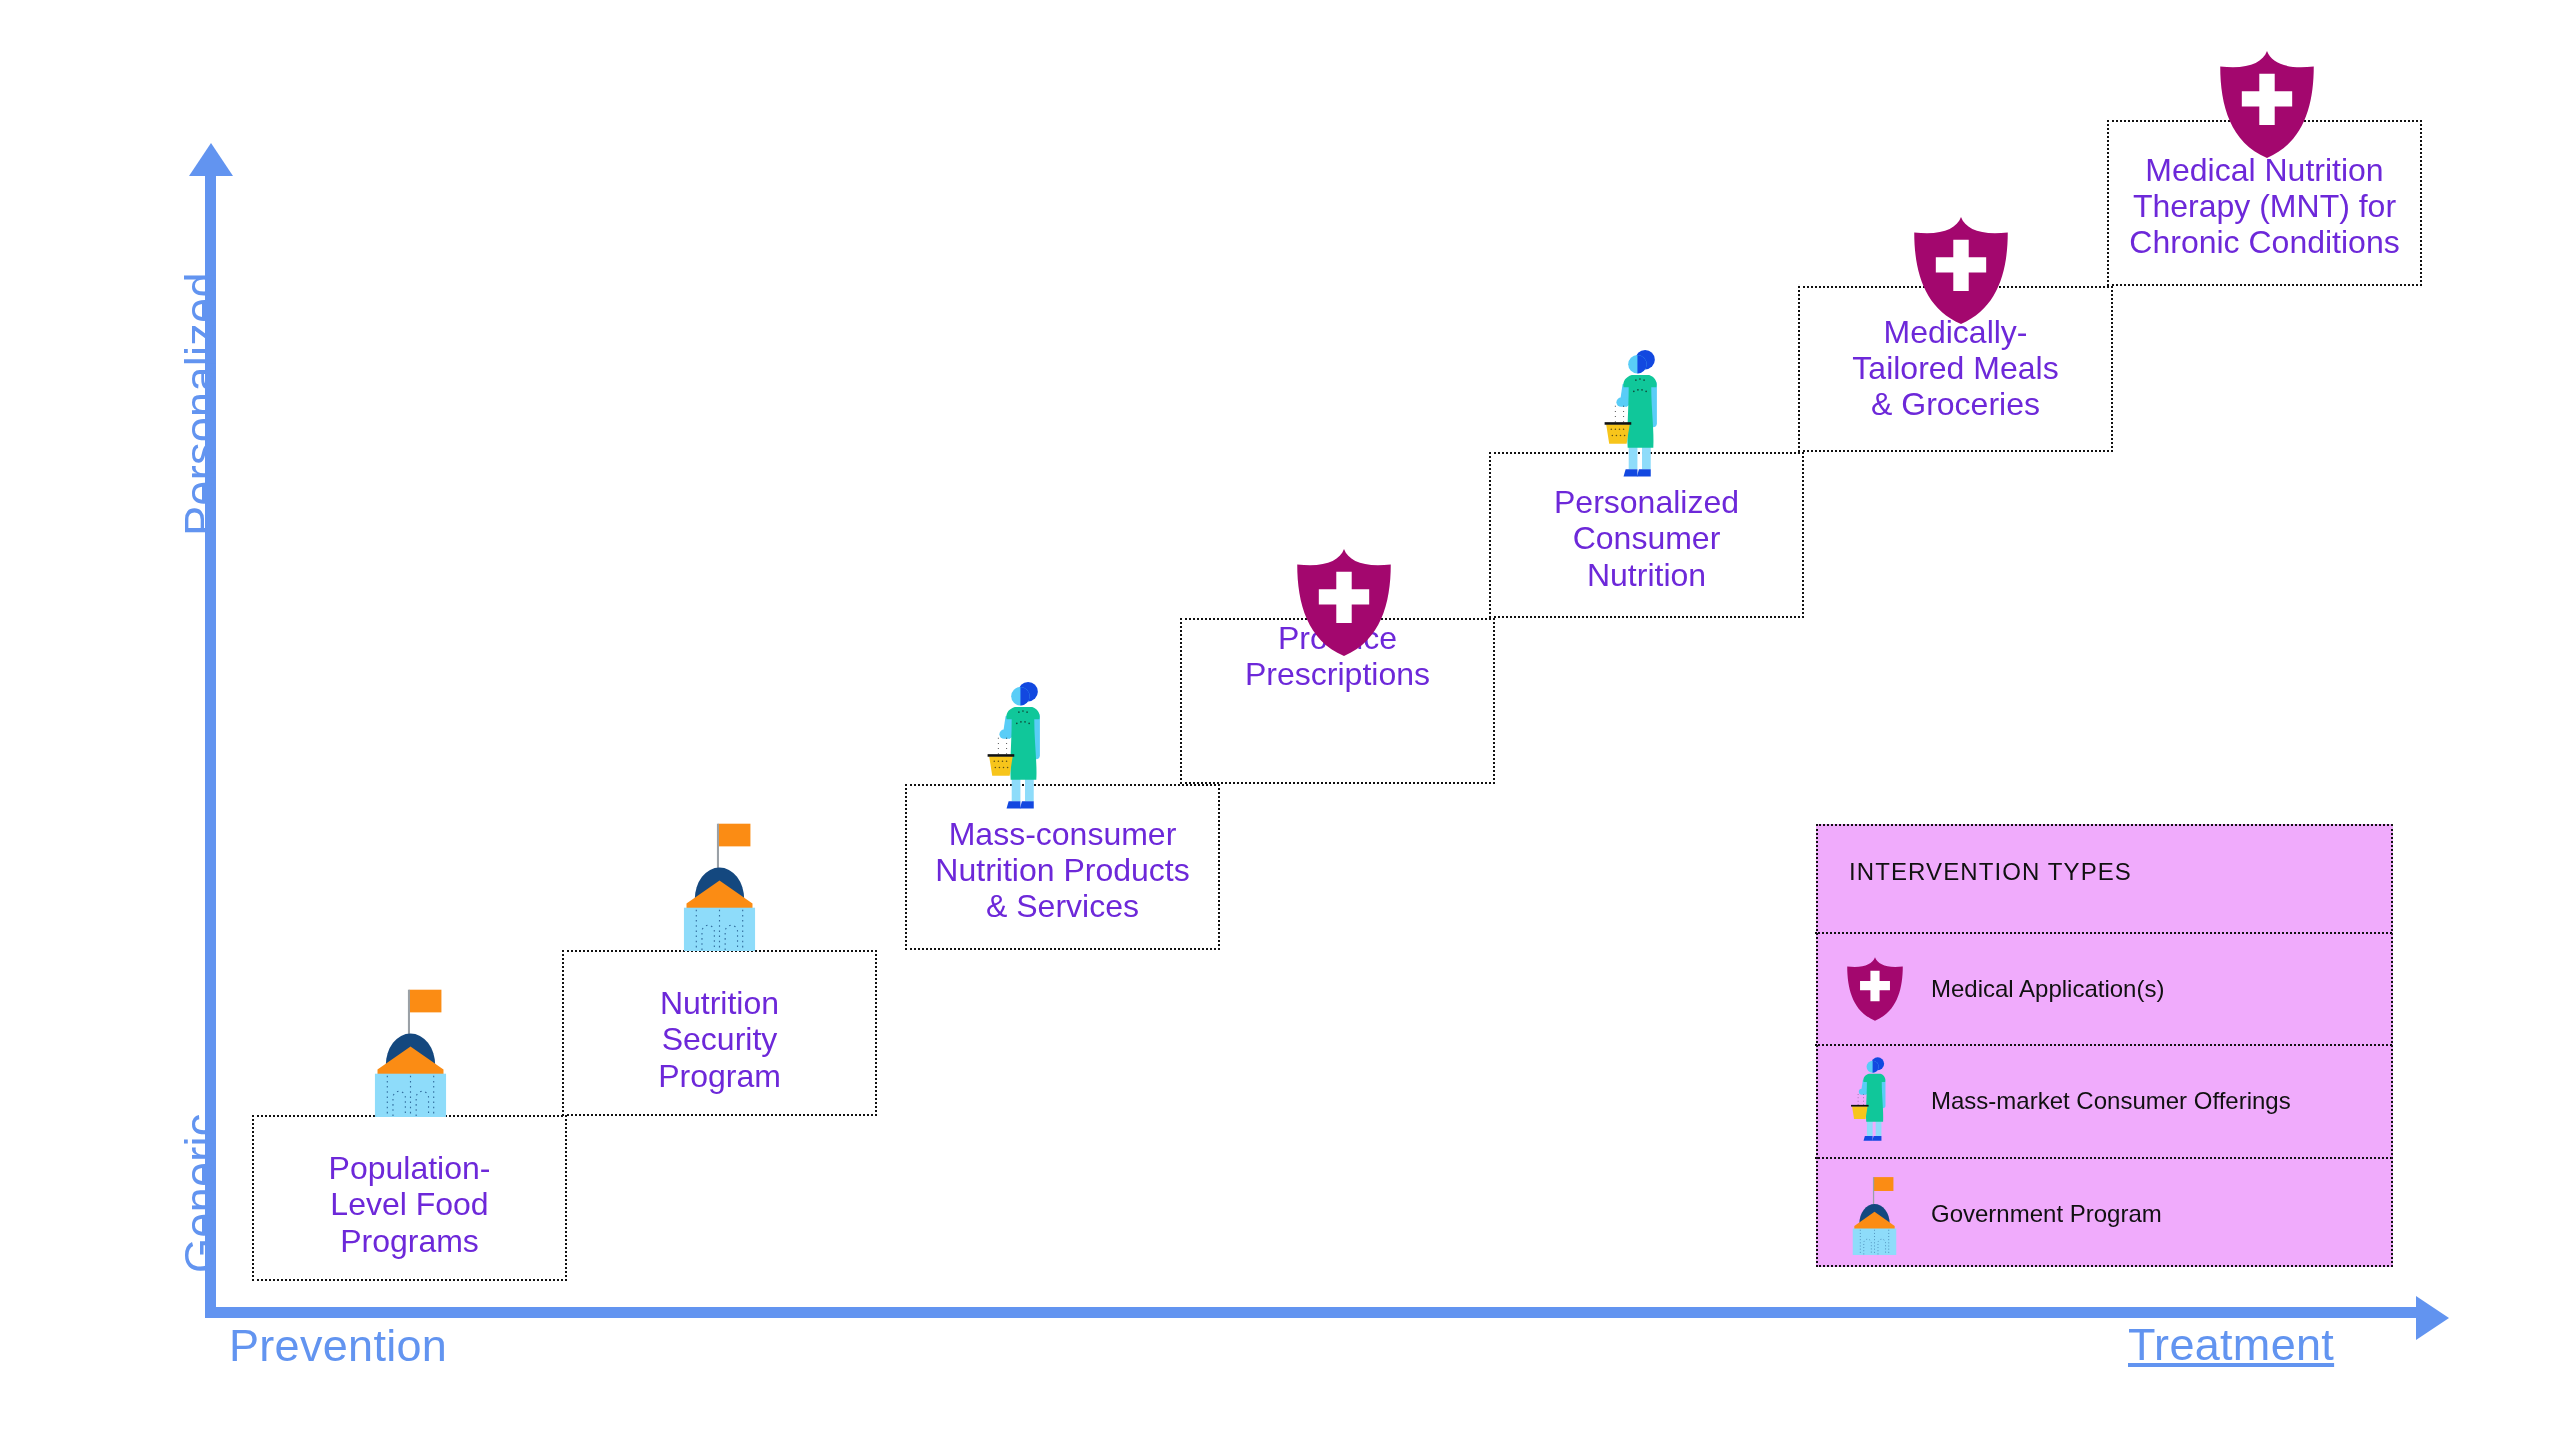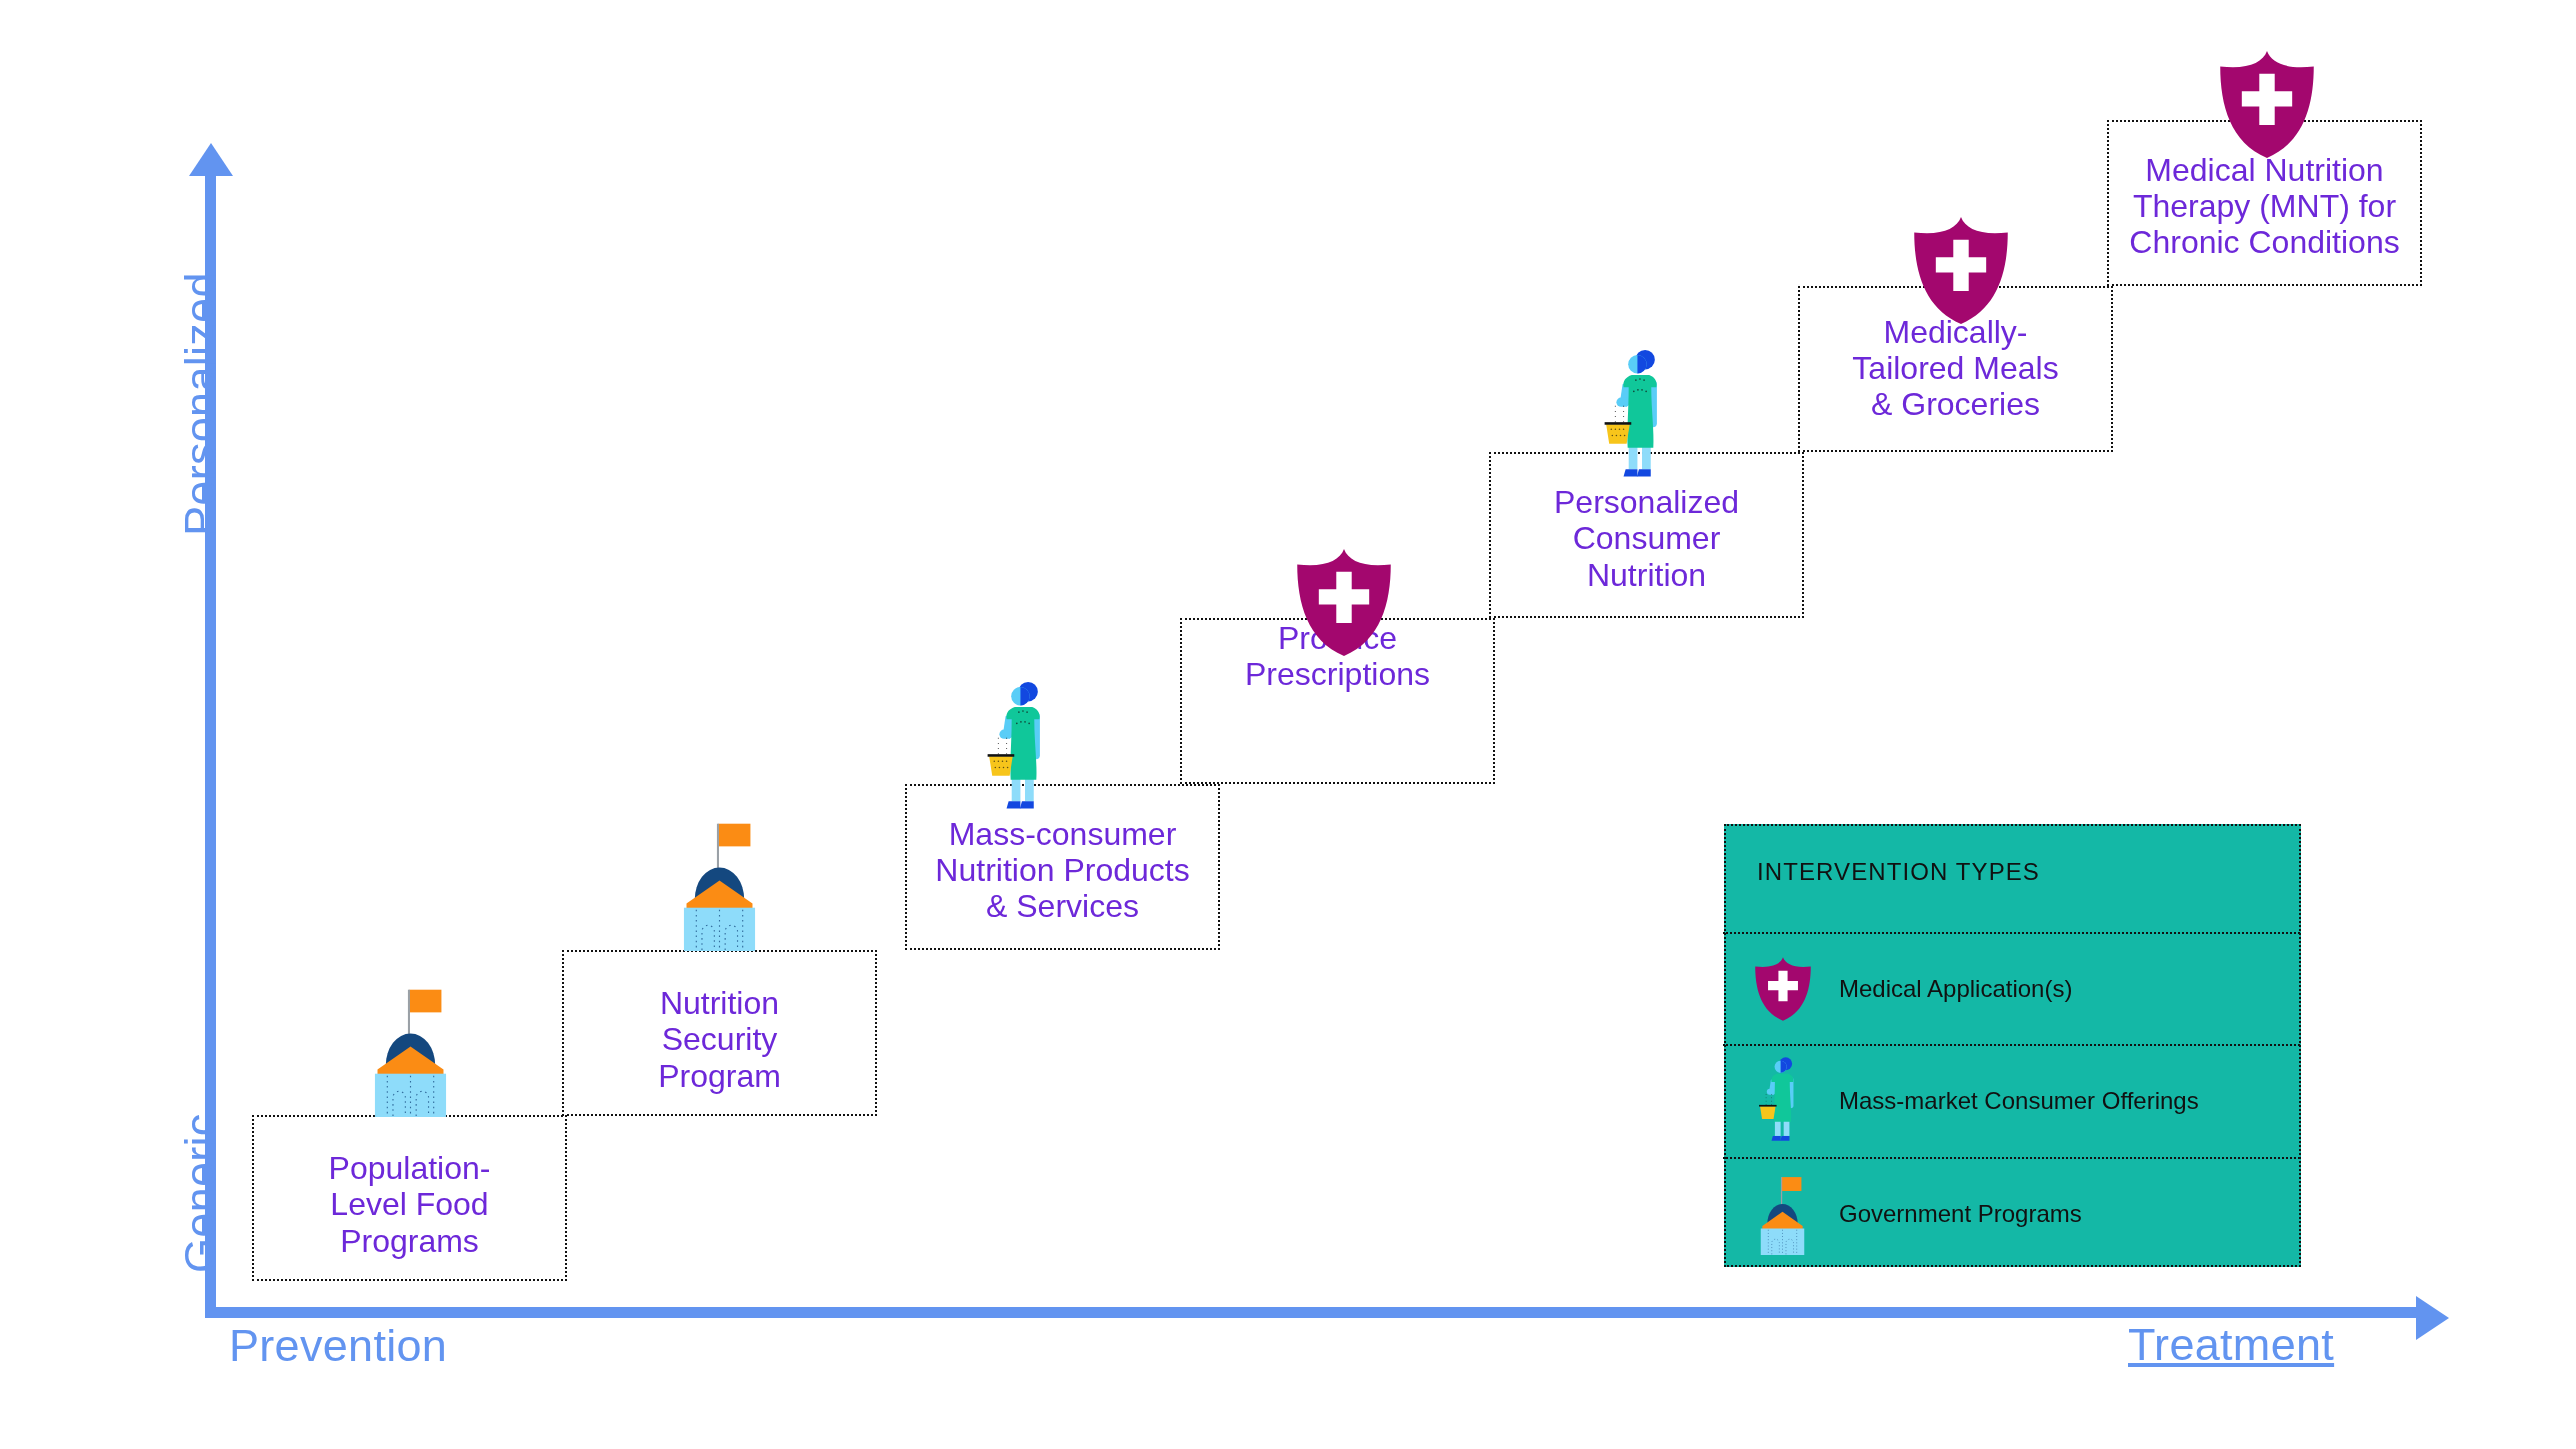--- a/index.html
+++ b/index.html
@@ -63,22 +63,22 @@
 
   
   .shield{display:block;}
   
   .gov{display:block;}
   
   .shopper{display:block;}
 
   
   .legend{
-    position:absolute;left:1724px;top:824px;width:577px;height:443px;
-    border:2.6px dotted #111111;box-sizing:border-box;z-index:8;background:#14b8a6;
+    position:absolute;left:1816px;top:824px;width:577px;height:443px;
+    border:2.6px dotted #111111;box-sizing:border-box;z-index:8;background:#f0abfc;
   }
   .legend-title{
     position:absolute;left:31px;top:32px;font-size:24px;letter-spacing:1.1px;
     color:#111;font-weight:400;
   }
   .legend-sep{
     position:absolute;left:-2.6px;width:577px;height:0;
     border-top:2.6px dotted #111111;
   }
   .legend-sep.s1{top:106px;}
@@ -359,18 +359,18 @@
           <rect x="27" y="176" width="138" height="84" fill="#8EDCFA"></rect>
           <g stroke="#14487F" stroke-width="2.2" stroke-dasharray="3 7" fill="none" opacity="0.75">
             <line x1="51" y1="180" x2="51" y2="258"></line>
             <line x1="96" y1="180" x2="96" y2="258"></line>
             <line x1="141" y1="180" x2="141" y2="258"></line>
             <path d="M62 258 L62 222 A12 12 0 0 1 86 222 L86 258"></path>
             <path d="M107 258 L107 222 A12 12 0 0 1 131 222 L131 258"></path>
           </g>
         </svg>
       </div>
-      <div class="legend-text">Government Programs</div>
+      <div class="legend-text">Government Program</div>
     </div>
   </div>
 
 </div>
 
 
 </body></html>

